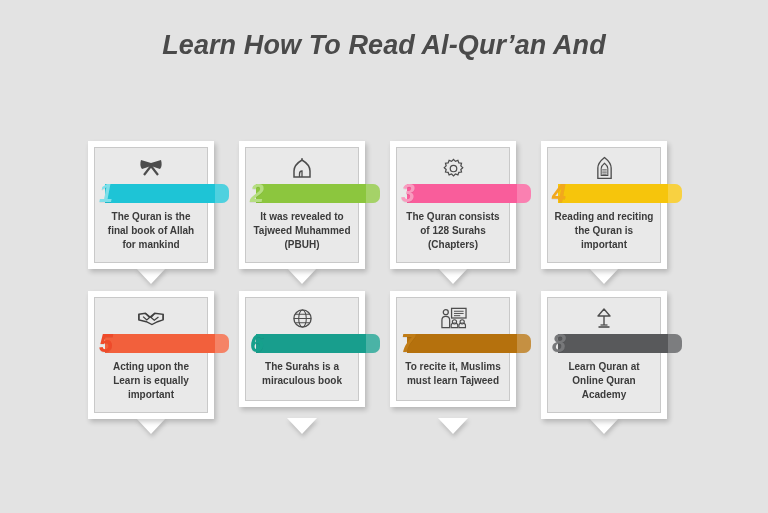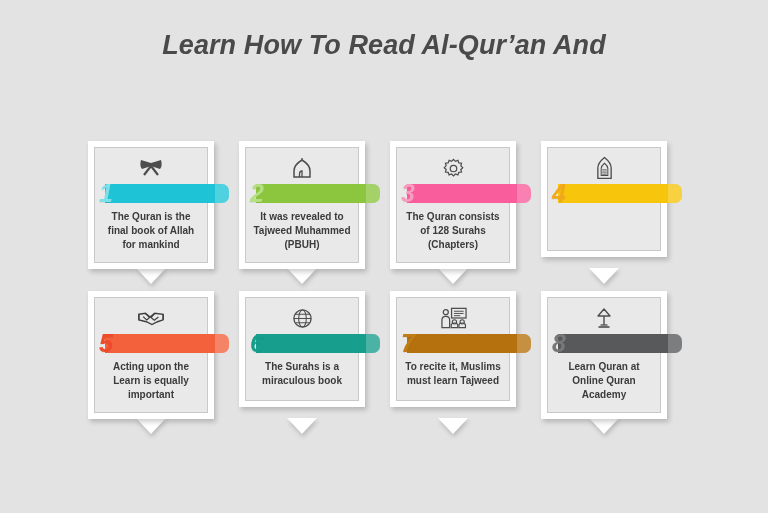--- a/index.html
+++ b/index.html
@@ -219,20 +219,21 @@
           <svg width="19" height="24" viewBox="0 0 20 24">
               <path d="M10 1 C5 5 3 8 3 12 L3 23 L17 23 L17 12 C17 8 15 5 10 1 Z" fill="none" stroke="#4d4d4d" stroke-width="1.4"></path>
               <path d="M10 7 C7.5 9 6.5 10.5 6.5 12.5 L6.5 20 L13.5 20 L13.5 12.5 C13.5 10.5 12.5 9 10 7 Z" fill="none" stroke="#4d4d4d" stroke-width="1.1"></path>
               <path d="M7.6 14 L12.4 14 M7.6 16.3 L12.4 16.3 M7.6 18.5 L12.4 18.5" stroke="#4d4d4d" stroke-width="1"></path>
             </svg>
         </div>
         <div class="ribbon-row">
           <div class="ribbon-bar" style="background: rgb(246, 197, 12);"></div>
           <div class="ribbon-num" style="color: rgb(242, 168, 29);">4</div>
         </div>
+        <div class="card-text">Reading and reciting the Quran is important</div>
       </div>
     </div>
     <div class="card-tail"></div>
   </div>
 
   <div class="card">
     <div class="card-body">
       <div class="card-inner">
         <div class="icon-slot">
           <svg width="28" height="18" viewBox="0 0 30 18">

